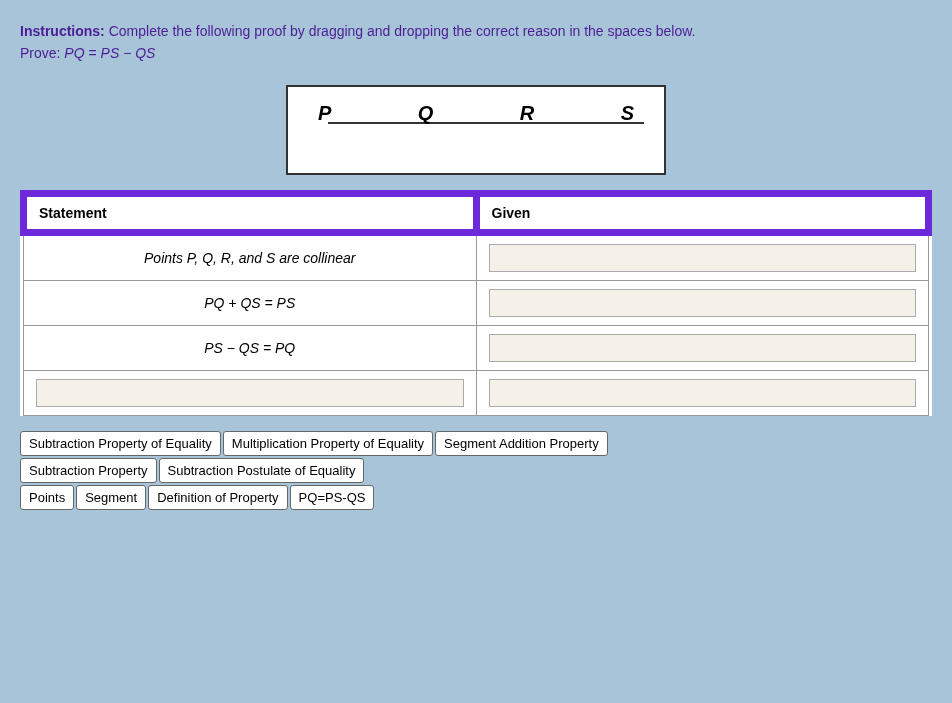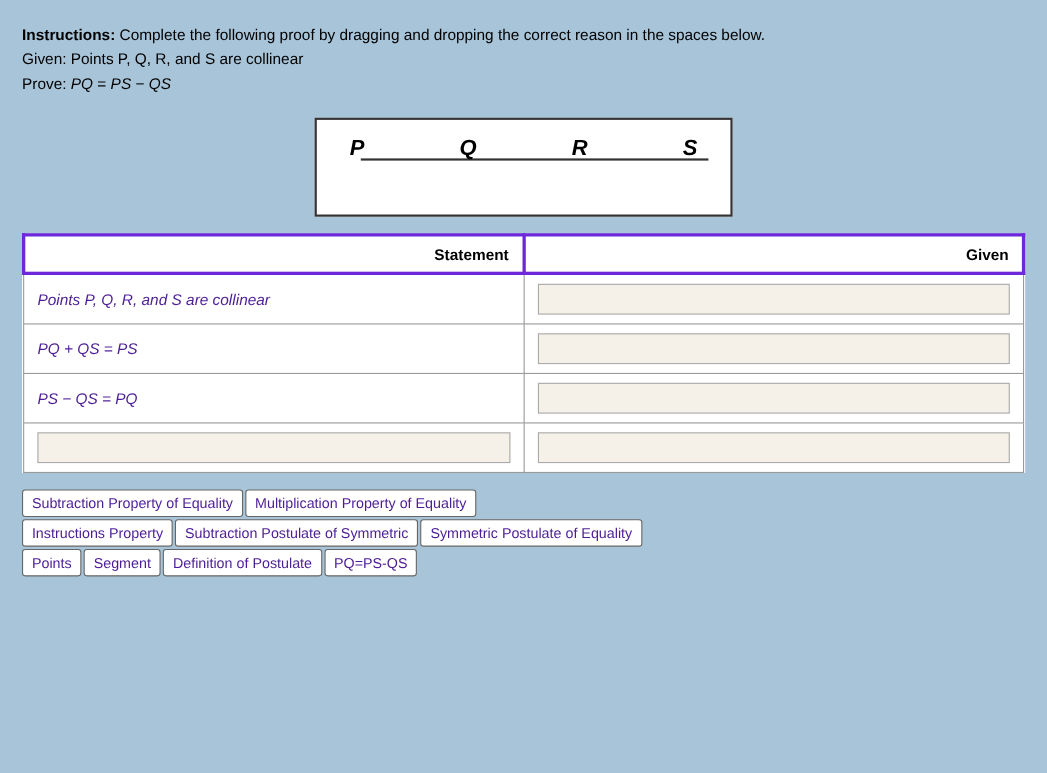--- a/index.html
+++ b/index.html
@@ -9,21 +9,21 @@
       font-family: Arial, sans-serif;
       font-size: 14px;
       padding: 20px;
       width: 952px;
       min-height: 703px;
     }
 
     .instructions {
       margin-bottom: 10px;
       line-height: 1.6;
-      color: #000000;
+      color: #4c1d95;
     }
 
     .instructions strong {
       font-weight: bold;
     }
 
     .diagram-container {
       display: flex;
       justify-content: center;
       margin: 20px 0 15px 0;
@@ -69,31 +69,32 @@
     .proof-table {
       width: 100%;
       border-collapse: collapse;
       background: white;
       margin-bottom: 15px;
     }
 
     .proof-table th {
       background: white;
       font-weight: bold;
-      text-align: right;
+      text-align: left;
       padding: 8px 12px;
-      border: 3px solid #6d28d9;
+      border: 7px solid #6d28d9;
       font-size: 14px;
     }
 
     .proof-table td {
       border: 1px solid #999;
       padding: 8px 12px;
       font-size: 14px;
-      color: #4c1d95;
+      color: #000000;
+      text-align: center;
     }
 
     .proof-table td.statement-cell {
       width: 50%;
       font-style: italic;
     }
 
     .proof-table td.reason-cell {
       width: 50%;
     }
@@ -126,32 +127,31 @@
     }
 
     .drag-chip {
       background: white;
       border: 1.5px solid #666;
       border-radius: 3px;
       padding: 4px 8px;
       font-size: 13px;
       cursor: grab;
       white-space: nowrap;
-      color: #4c1d95;
+      color: #000000;
     }
   </style>
 </head>
 <body>
 
 <div class="instructions">
   <p>
     <strong>Instructions:</strong>
     <span>Complete the following proof by dragging and dropping the correct reason in the spaces below.</span>
   </p>
-  <p>Given: Points P, Q, R, and S are collinear</p>
   <p>
     Prove: <em>PQ</em> = <em>PS</em> − <em>QS</em>
   </p>
 </div>
 
 <div class="diagram-container">
   <div class="diagram-box">
     <div class="diagram-line"></div>
     <div class="diagram-points">
       <span class="diagram-point">P</span>
@@ -202,25 +202,25 @@
         <div class="reason-input-box"></div>
       </td>
     </tr>
   </tbody>
 </table>
 
 <div class="drag-options">
   <div class="drag-row">
     <div class="drag-chip">Subtraction Property of Equality</div>
     <div class="drag-chip">Multiplication Property of Equality</div>
+    <div class="drag-chip">Segment Addition Property</div>
   </div>
   <div class="drag-row">
-    <div class="drag-chip">Instructions Property</div>
-    <div class="drag-chip">Subtraction Postulate of Symmetric</div>
-    <div class="drag-chip">Symmetric Postulate of Equality</div>
+    <div class="drag-chip">Subtraction Property</div>
+    <div class="drag-chip">Subtraction Postulate of Equality</div>
   </div>
   <div class="drag-row">
     <div class="drag-chip">Points</div>
     <div class="drag-chip">Segment</div>
-    <div class="drag-chip">Definition of Postulate</div>
+    <div class="drag-chip">Definition of Property</div>
     <div class="drag-chip">PQ=PS-QS</div>
   </div>
 </div>
 
 </body></html>

